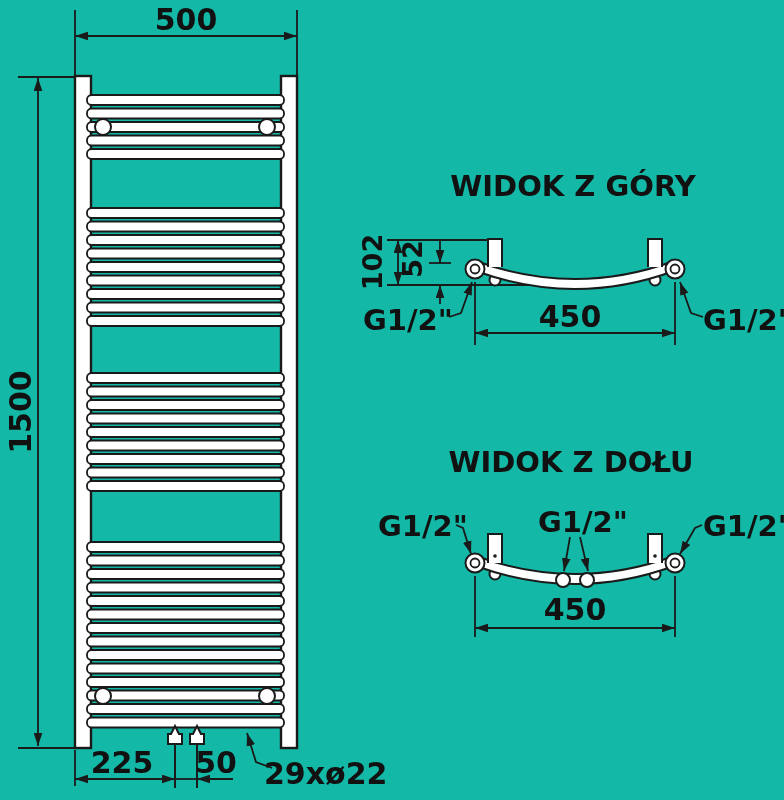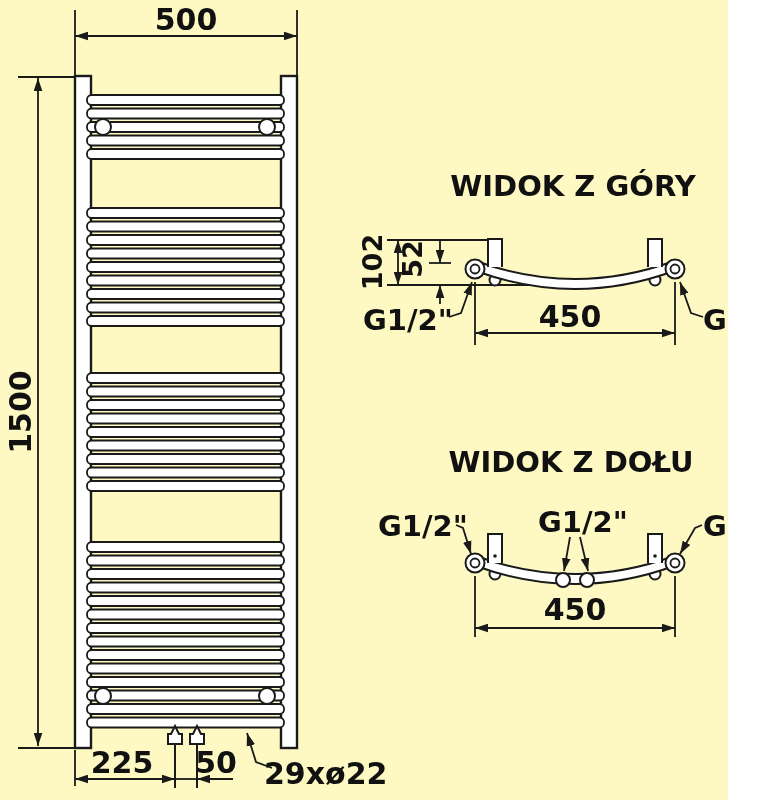--- a/index.html
+++ b/index.html
@@ -1,16 +1,16 @@
 <!DOCTYPE html>
 <html><head>
 <meta charset="utf-8">
 <style>
   html,body{margin:0;padding:0;background:#fff;}
-  .canvas{position:relative;width:728px;height:800px;background:#fef9c3;overflow:hidden;
+  .canvas{position:relative;width:784px;height:800px;background:#14b8a6;overflow:hidden;
           font-family:"DejaVu Sans","Liberation Sans",sans-serif;}
   svg{display:block;}
   .ln{stroke:#1a1a1a;stroke-width:2;fill:none;}
   .thin{stroke:#1a1a1a;stroke-width:1.8;fill:none;}
   .dim{stroke:#1a1a1a;stroke-width:1.8;fill:none;}
   .part{stroke:#1a1a1a;stroke-width:2;fill:#ffffff;}
   .part-thick{stroke:#1a1a1a;stroke-width:2.4;fill:#ffffff;}
   .rung{stroke:#1a1a1a;stroke-width:1.8;fill:#ffffff;}
   .dot{fill:#1a1a1a;stroke:none;}
   text{fill:#111111;font-family:"DejaVu Sans","Liberation Sans",sans-serif;font-weight:600;}

